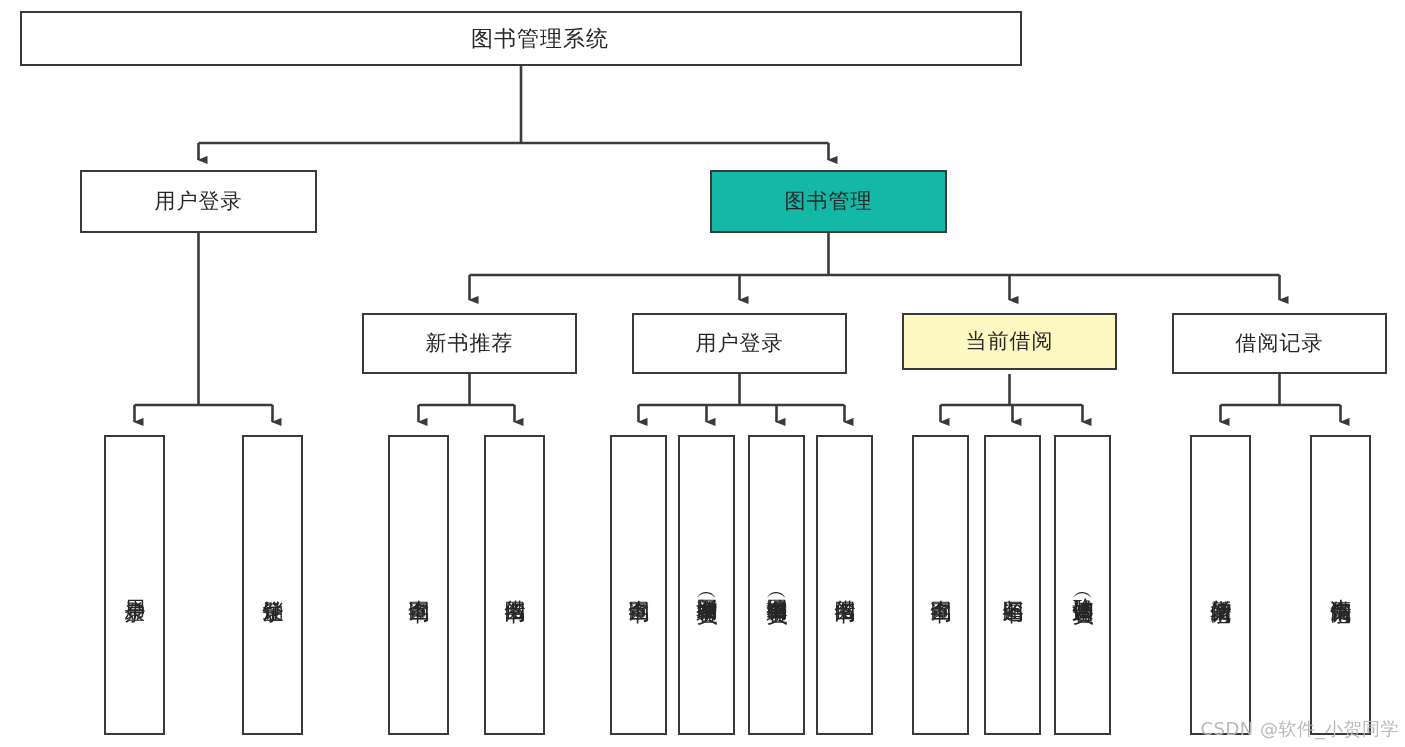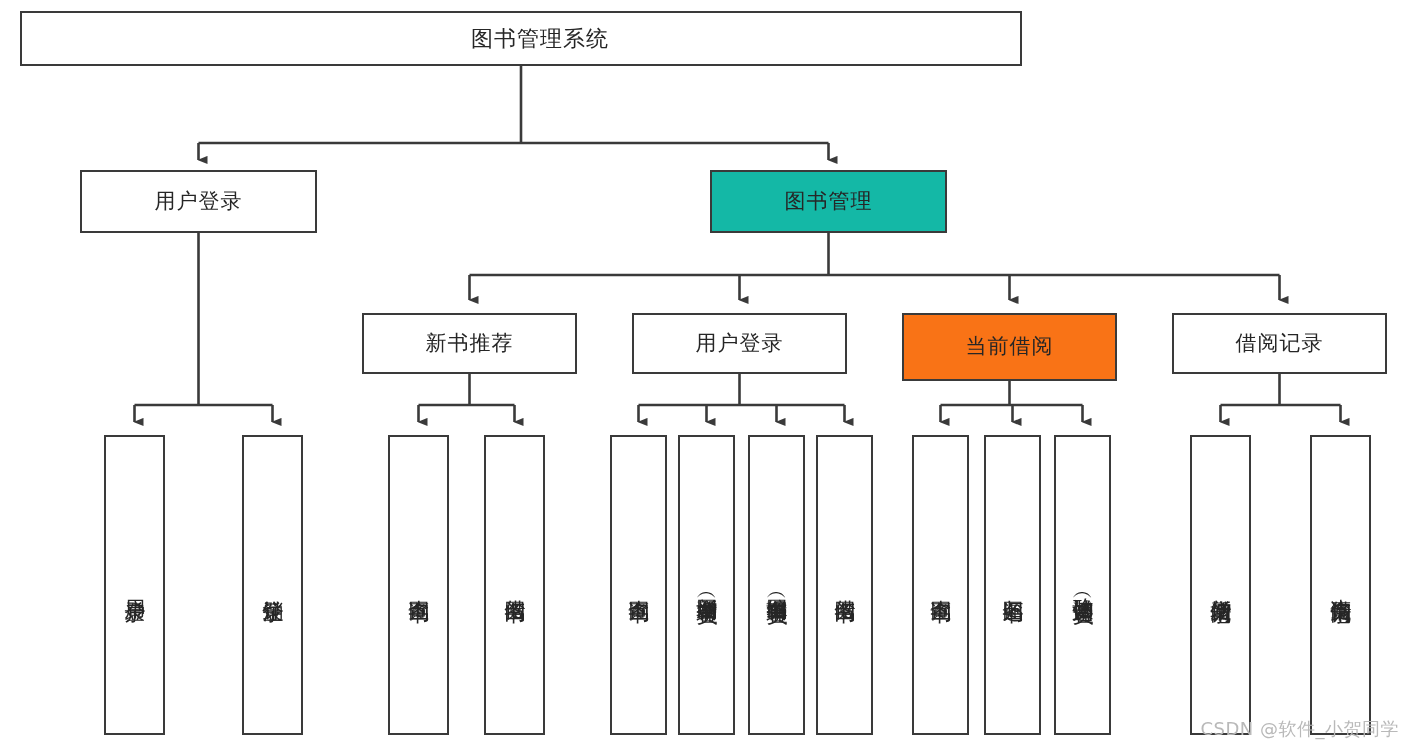--- a/index.html
+++ b/index.html
@@ -138,21 +138,21 @@
   <div class="node node-h" style="left: 710px; top: 170px; width: 237px; height: 63px; border-color: rgb(58, 58, 58); color: rgb(38, 38, 38); background: #14b8a6;">
     <span>图书管理</span>
   </div>
 
   <div class="node node-h" style="left: 362px; top: 313px; width: 215px; height: 61px; border-color: rgb(58, 58, 58); color: rgb(38, 38, 38); background: rgb(255, 255, 255);">
     <span>新书推荐</span>
   </div>
   <div class="node node-h" style="left: 632px; top: 313px; width: 215px; height: 61px; border-color: rgb(58, 58, 58); color: rgb(38, 38, 38); background: rgb(255, 255, 255);">
     <span>用户登录</span>
   </div>
-  <div class="node node-h" style="left: 902px; top: 313px; width: 215px; height: 68px; border-color: rgb(58, 58, 58); color: rgb(38, 38, 38); background: #f97316;">
+  <div class="node node-h" style="left: 902px; top: 313px; width: 215px; height: 57px; border-color: rgb(58, 58, 58); color: rgb(38, 38, 38); background: #fef9c3;">
     <span>当前借阅</span>
   </div>
   <div class="node node-h" style="left: 1172px; top: 313px; width: 215px; height: 61px; border-color: rgb(58, 58, 58); color: rgb(38, 38, 38); background: rgb(255, 255, 255);">
     <span>借阅记录</span>
   </div>
 
   <div class="node node-v" style="left: 104px; top: 435px; width: 61px; height: 300px; border-color: rgb(58, 58, 58); color: rgb(38, 38, 38); background: rgb(255, 255, 255);">
     <span class="vlabel">用户登录</span>
   </div>
   <div class="node node-v" style="left: 242px; top: 435px; width: 61px; height: 300px; border-color: rgb(58, 58, 58); color: rgb(38, 38, 38); background: rgb(255, 255, 255);">

